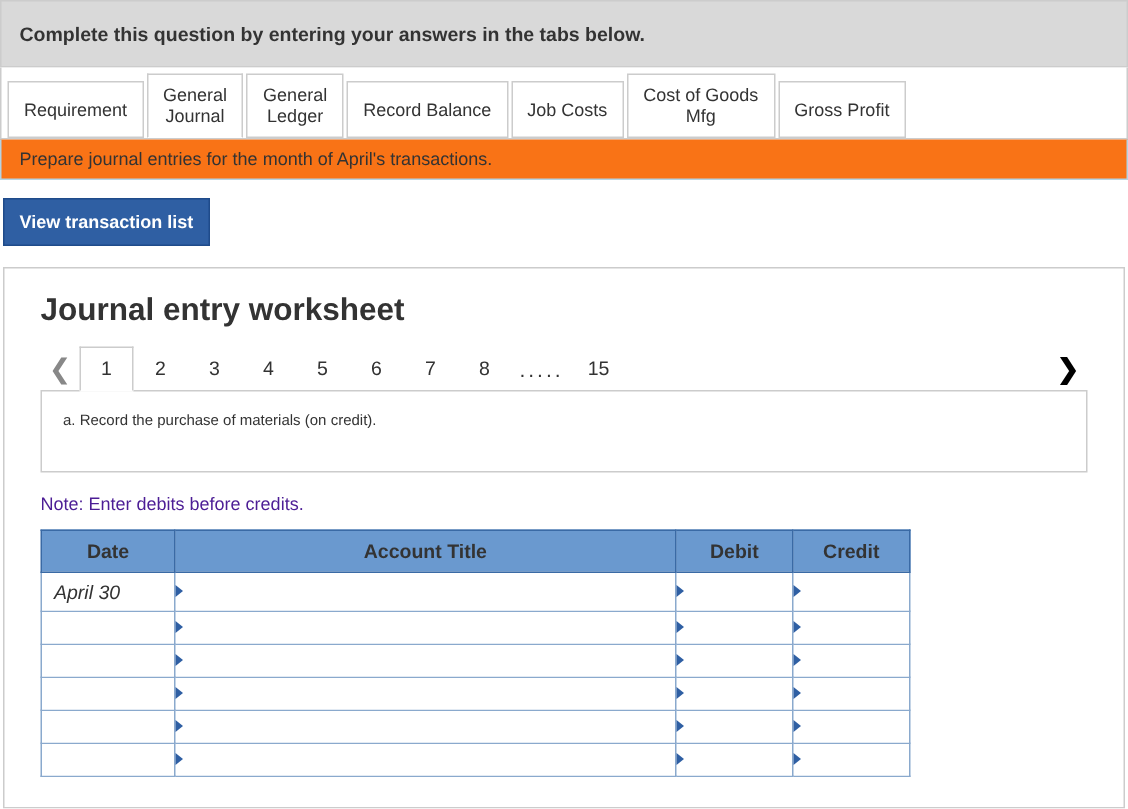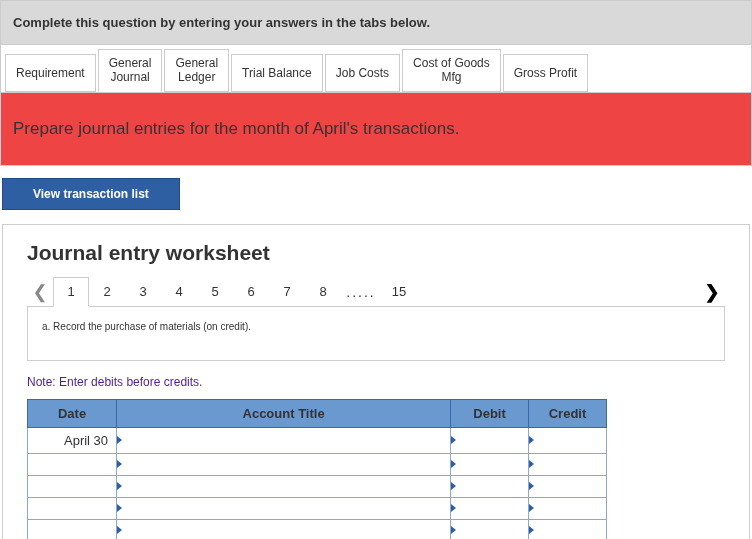--- a/index.html
+++ b/index.html
@@ -2,37 +2,37 @@
 <html><head>
 <meta charset="utf-8">
 <style>
   * { box-sizing: border-box; margin: 0; padding: 0; }
   body { font-family: Arial, Helvetica, sans-serif; font-size: 13px; color: #333; background: #fff; width: 752px; }
   .top-banner { background: #d9d9d9; padding: 14px 12px; border: 1px solid #ccc; }
   .top-banner-text { font-weight: bold; font-size: 13px; }
   .tabs-row { display: flex; align-items: flex-end; border: 1px solid #ccc; border-top: none; padding: 4px 4px 0 4px; gap: 2px; background: #fff; }
   .tab { border: 1px solid #ccc; padding: 6px 10px; background: #fff; font-size: 12px; text-align: center; display: flex; align-items: center; justify-content: center; min-height: 38px; cursor: pointer; line-height: 1.2; }
   .tab.active { border-bottom: 1px solid #fff; background: #fff; position: relative; }
-  .prompt-bar { background: #ef4444; border: 1px solid #b6d4e3; border-top: none; padding: 26px 12px; font-size: 17px; }
-  .btn-primary { background: #2f5fa3; color: #fff; border: 1px solid #1f4b8a; padding: 8px 30px; font-size: 12px; font-weight: bold; cursor: pointer; }
+  .prompt-bar { background: #f97316; border: 1px solid #b6d4e3; border-top: none; padding: 6px 12px; font-size: 12px; }
+  .btn-primary { background: #2f5fa3; color: #fff; border: 1px solid #1f4b8a; padding: 8px 10px; font-size: 12px; font-weight: bold; cursor: pointer; }
   .view-trans-wrap { padding: 12px 2px 14px 2px; }
   .worksheet { border: 1px solid #ccc; margin: 0 2px; padding: 16px 24px 20px 24px; }
   .ws-title { font-size: 21px; font-weight: 900; margin-bottom: 12px; font-family: Verdana, Arial, sans-serif; }
   .pager { display: flex; align-items: center; gap: 0; margin-bottom: 0; }
   .pager-arrow { width: 26px; text-align: center; font-size: 18px; color: #888; cursor: pointer; user-select: none; }
   .pager-arrow.right { color: #000; font-weight: bold; margin-left: auto; }
   .pager-num { width: 36px; height: 30px; display: flex; align-items: center; justify-content: center; font-size: 13px; cursor: pointer; }
   .pager-num.active { border: 1px solid #ccc; border-bottom: 1px solid #fff; background: #fff; position: relative; z-index: 2; }
   .pager-dots { width: 40px; text-align: center; font-size: 14px; letter-spacing: 2px; }
   .prompt-box { border: 1px solid #ccc; padding: 14px 14px 28px 14px; margin-top: -1px; font-size: 10px; }
   .note-text { color: #4c1d95; font-size: 12px; margin: 14px 0 10px 0; }
   table.entry-table { border-collapse: collapse; width: 580px; }
   table.entry-table th { background: #6a99cf; border: 1px solid #3a6aa5; padding: 6px 8px; font-weight: bold; font-size: 13px; }
   table.entry-table td { border: 1px solid #8aa9cd; padding: 5px 8px; height: 22px; font-size: 13px; background: #fff; position: relative; }
-  table.entry-table td.date-col { width: 80px; text-align: right; }
+  table.entry-table td.date-col { width: 80px; text-align: left; font-style: italic; }
   table.entry-table td.title-col { width: 300px; }
   table.entry-table td.debit-col, table.entry-table td.credit-col { width: 70px; }
   .cell-marker { position: absolute; left: 0; top: 50%; transform: translateY(-50%); width: 0; height: 0; border-top: 4px solid transparent; border-bottom: 4px solid transparent; border-left: 5px solid #2f5fa3; }
 </style>
 </head>
 <body>
 
 <div class="top-banner">
   <span class="top-banner-text">Complete this question by entering your answers in the tabs below.</span>
 </div>
@@ -43,21 +43,21 @@
     </div>
   <div class="tab active">
       <span style="white-space:pre-line;">General
 Journal</span>
     </div>
   <div class="tab">
       <span style="white-space:pre-line;">General
 Ledger</span>
     </div>
   <div class="tab">
-      <span>Trial Balance</span>
+      <span>Record Balance</span>
     </div>
   <div class="tab">
       <span>Job Costs</span>
     </div>
   <div class="tab">
       <span style="white-space:pre-line;">Cost of Goods
 Mfg</span>
     </div>
   <div class="tab">
       <span>Gross Profit</span>

